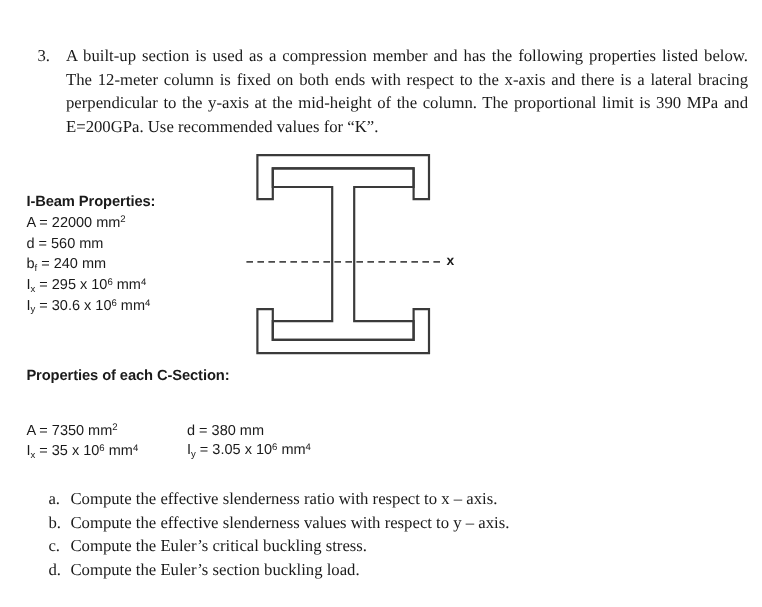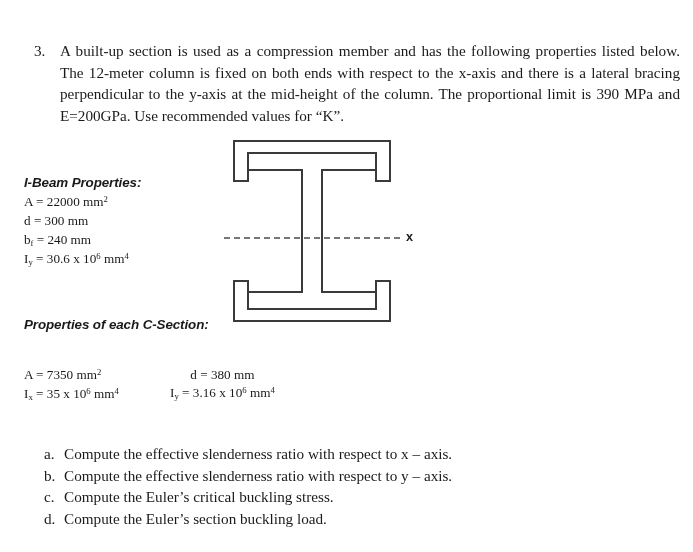--- a/index.html
+++ b/index.html
@@ -39,54 +39,52 @@
     text-justify: inter-word;
   }
 
   
   .prop-block {
     position: absolute;
     font-family: "Liberation Sans", "DejaVu Sans", sans-serif;
   }
   .prop-title {
     font-weight: bold;
-    font-style: italic;
     font-size: 13.4px;
     line-height: 18px;
     letter-spacing: -0.1px;
     margin-bottom: 1px;
   }
   .prop-line {
     font-size: 13.2px;
     line-height: 18.3px;
     white-space: nowrap;
-    font-family: Liberation Serif, serif;
   }
   sub {
     font-size: 0.66em;
     vertical-align: baseline;
     position: relative;
     bottom: -0.25em;
   }
   sup {
     font-size: 0.66em;
     vertical-align: baseline;
     position: relative;
     bottom: 0.45em;
   }
 
   #ibeam-props { left: 24px; top: 174px; }
 
-  #csection-props { left: 24px; top: 316px; }
+  #csection-props { left: 24px; top: 332px; }
   .prop-cols {
     display: flex;
     margin-top: 32px;
   }
   .prop-col-left { width: 146px; flex: 0 0 146px; }
-  .prop-col-right { flex: 1 1 auto; text-align: center; }
+  .prop-col-right { flex: 1 1 auto; }
 
   
   #figure {
     position: absolute;
     left: 216px;
     top: 132px;
     width: 210px;
     height: 208px;
   }
   #figure svg { display: block; }
@@ -126,36 +124,37 @@
 
   <div class="problem">
     <div class="problem-num">3.</div>
     <div class="problem-body">A built-up section is used as a compression member and has the following properties listed below. The 12-meter column is fixed on both ends with respect to the x-axis and there is a lateral bracing perpendicular to the y-axis at the mid-height of the column. The proportional limit is 390 MPa and E=200GPa. Use recommended values for “K”.</div>
   </div>
 
   <div class="prop-block" id="ibeam-props">
     <div class="prop-title">I-Beam Properties:</div>
     <div id="ibeam-lines">
         <div class="prop-line"><span>A</span><span> = 22000 mm</span><sup>2</sup></div>
-        <div class="prop-line"><span>d</span><span> = 300 mm</span></div>
+        <div class="prop-line"><span>d</span><span> = 560 mm</span></div>
         <div class="prop-line"><span>b</span><sub>f</sub><span> = 240 mm</span></div>
+        <div class="prop-line"><span>I</span><sub>x</sub><span> = 295 x 10</span><sup>6</sup><span> mm</span><sup>4</sup></div>
         <div class="prop-line"><span>I</span><sub>y</sub><span> = 30.6 x 10</span><sup>6</sup><span> mm</span><sup>4</sup></div>
       </div>
   </div>
 
   <div class="prop-block" id="csection-props">
     <div class="prop-title">Properties of each C-Section:</div>
     <div class="prop-cols">
       <div class="prop-col-left" id="csec-left">
           <div class="prop-line"><span>A</span><span> = 7350 mm</span><sup>2</sup></div>
           <div class="prop-line"><span>I</span><sub>x</sub><span> = 35 x 10</span><sup>6</sup><span> mm</span><sup>4</sup></div>
         </div>
       <div class="prop-col-right" id="csec-right">
           <div class="prop-line"><span>d</span><span> = 380 mm</span></div>
-          <div class="prop-line"><span>I</span><sub>y</sub><span> = 3.16 x 10</span><sup>6</sup><span> mm</span><sup>4</sup></div>
+          <div class="prop-line"><span>I</span><sub>y</sub><span> = 3.05 x 10</span><sup>6</sup><span> mm</span><sup>4</sup></div>
         </div>
     </div>
   </div>
 
   <div id="figure">
     <svg width="210" height="208" viewBox="0 0 210 208">
       <g fill="none" stroke="#3a3a3a" stroke-width="2" stroke-linejoin="miter">
 
         <path d="M 18 9 L 174 9 L 174 49 L 160 49 L 160 21 L 32 21 L 32 49 L 18 49 Z"></path>
 
@@ -181,21 +180,21 @@
     <div class="axis-label">x</div>
   </div>
 
   <div id="questions">
       <div class="q-row">
         <div class="q-marker">a.</div>
         <div class="q-text">Compute the effective slenderness ratio with respect to x – axis.</div>
       </div>
       <div class="q-row">
         <div class="q-marker">b.</div>
-        <div class="q-text">Compute the effective slenderness ratio with respect to y – axis.</div>
+        <div class="q-text">Compute the effective slenderness values with respect to y – axis.</div>
       </div>
       <div class="q-row">
         <div class="q-marker">c.</div>
         <div class="q-text">Compute the Euler’s critical buckling stress.</div>
       </div>
       <div class="q-row">
         <div class="q-marker">d.</div>
         <div class="q-text">Compute the Euler’s section buckling load.</div>
       </div>
     </div>

